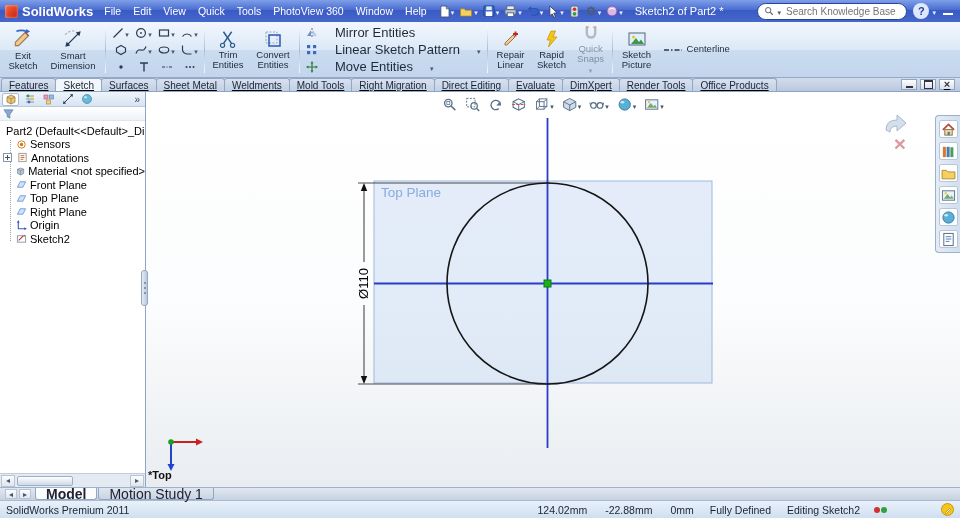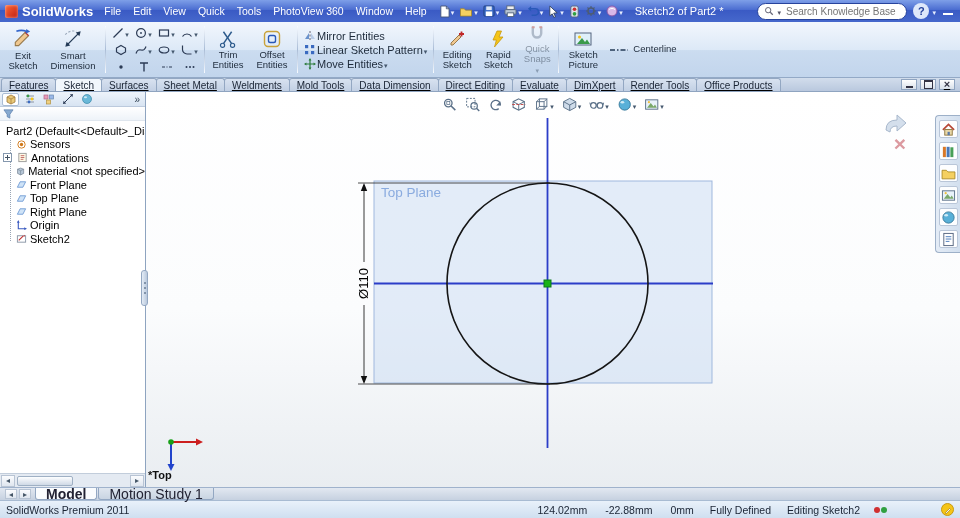--- a/index.html
+++ b/index.html
@@ -25,21 +25,21 @@
 .tb-min::after{content:"";position:absolute;left:2px;right:2px;bottom:3px;border-bottom:2px solid #fff;}
 
 .ribbon{height:56px;background:linear-gradient(180deg,#f2f7fd 0%,#dde9f7 50%,#cbdcf0 52%,#c2d5ec 100%);border-bottom:1px solid #93a9c6;display:flex;align-items:stretch;padding:1px 3px;position:relative;}
 .rb{display:flex;flex-direction:column;align-items:center;justify-content:center;text-align:center;font-size:9.5px;color:#1d2a3a;padding:1px 4px;line-height:1.1;}
 .rb .lbl{margin-top:1px;}
 .rb-h{flex-direction:row;gap:4px;}
 .sep{width:1px;background:linear-gradient(#f8fbff,#a9bcd6,#f8fbff);margin:3px 2px;}
 .tool-grid{display:grid;grid-template-columns:repeat(4,23px);grid-auto-rows:17px;align-content:center;margin:0 1px;}
 .tg{display:flex;align-items:center;justify-content:center;gap:1px;}
 .stack{display:flex;flex-direction:column;justify-content:center;gap:2px;padding:0 4px;}
-.srow{display:flex;align-items:center;gap:1px;font-size:11px;color:#1d2a3a;white-space:nowrap;}
+.srow{display:flex;align-items:center;gap:17px;font-size:13px;color:#1d2a3a;white-space:nowrap;}
 .grayed{opacity:.45;}
 .ds-logo{position:absolute;right:12px;top:2px;font-size:42px;font-style:italic;font-weight:bold;color:rgba(140,172,216,.5);letter-spacing:-3px;}
 
 .cmdbar{height:14px;background:linear-gradient(#d2ddec,#b9c8de);display:flex;align-items:stretch;padding:0 1px;border-bottom:1px solid #8fa4c0;text-decoration:underline;}
 .ctab{display:flex;align-items:center;padding:0 7px;font-size:10px;color:#1a2434;border:1px solid #93a7c2;border-bottom:none;border-radius:3px 3px 0 0;background:linear-gradient(#d8e2f0,#c2d0e4);margin-right:-1px;white-space:nowrap;}
 .ctab.active{background:#f2f7fc;z-index:2;}
 .winbtns{margin-left:auto;display:flex;align-items:center;gap:3px;padding:0 4px;}
 .wbtn{width:16px;height:11px;border:1px solid #8fa4c0;background:linear-gradient(#fefefe,#d8e0ea);display:flex;align-items:center;justify-content:center;color:#334;}
 .wbtn.min::after{content:"";width:7px;border-bottom:2px solid #334;margin-top:5px;}
 .wbtn.rest::after{content:"";width:7px;height:6px;border:1px solid #334;border-top-width:2px;}
@@ -287,24 +287,24 @@
     <svg width="20" height="20" viewBox="0 0 22 22">
         <line x1="6" y1="3" x2="15" y2="16" stroke="#2c5a8c" stroke-width="1.6"></line>
         <line x1="15" y1="3" x2="6" y2="16" stroke="#2c5a8c" stroke-width="1.6"></line>
         <circle cx="5" cy="18" r="2.3" fill="none" stroke="#2c5a8c" stroke-width="1.3"></circle>
         <circle cx="16" cy="18" r="2.3" fill="none" stroke="#2c5a8c" stroke-width="1.3"></circle>
       </svg>
     <span class="lbl" style="width:34px;">Trim Entities</span>
   </div>
   <div class="rb">
     <svg width="20" height="20" viewBox="0 0 20 20">
-        <rect x="2.5" y="2.5" width="15" height="15" rx="3.5" fill="none" stroke="#c9a23a" stroke-width="1.4"></rect>
-        <rect x="6.5" y="6.5" width="7" height="7" rx="1.8" fill="none" stroke="#2858b8" stroke-width="1.4"></rect>
-      </svg>
-    <span class="lbl" style="width:38px;">Offset Entities</span>
+        <rect x="3" y="3" width="11" height="11" fill="none" stroke="#9aa8ba" stroke-dasharray="2 1.5"></rect>
+        <rect x="6" y="6" width="11" height="11" fill="none" stroke="#2858b8" stroke-width="1.5"></rect>
+      </svg>
+    <span class="lbl" style="width:40px;">Convert Entities</span>
   </div>
   <div class="sep"></div>
   <div class="stack">
     <span class="srow">
       <svg width="12" height="12" viewBox="0 0 12 12">
           <line x1="6" y1="1" x2="6" y2="11" stroke="#667" stroke-dasharray="2 1.5"></line>
           <path d="M1 9 L5 3 L5 9 Z" fill="#6a92cc"></path>
           <path d="M11 9 L7 3 L7 9 Z" fill="#b8cce8"></path>
         </svg>
       <span>Mirror Entities</span>
@@ -329,21 +329,21 @@
       <span>Move Entities</span>
       <i class="dd"></i>
     </span>
   </div>
   <div class="sep"></div>
   <div class="rb">
     <svg width="20" height="20" viewBox="0 0 20 20">
         <path d="M4 14 L12 6 L14 8 L6 16 L4 16 Z" fill="#f0c890" stroke="#997b4d"></path>
         <path d="M14.5 2.5 v5 M12 5 h5" stroke="#c02828" stroke-width="1.8"></path>
       </svg>
-    <span class="lbl" style="width:34px;">Editing Sketch</span>
+    <span class="lbl" style="width:34px;">Repair Linear</span>
   </div>
   <div class="rb">
     <svg width="20" height="20" viewBox="0 0 20 20">
         <path d="M9 2 L5 11 h3.4 L6.5 18 L15 8 h-4 L13.5 2 Z" fill="#f5c518" stroke="#c79810" stroke-width="0.8"></path>
       </svg>
     <span class="lbl" style="width:32px;">Rapid Sketch</span>
   </div>
   <div class="rb grayed">
     <svg width="20" height="20" viewBox="0 0 20 20">
         <path d="M5.5 3 v7 a4.5 4.5 0 0 0 9 0 V3" fill="none" stroke="#6a7a90" stroke-width="2.6"></path>
@@ -369,21 +369,21 @@
   </div>
 </div>
 
 <div class="cmdbar">
   <span class="ctab">Features</span>
   <span class="ctab active">Sketch</span>
   <span class="ctab">Surfaces</span>
   <span class="ctab">Sheet Metal</span>
   <span class="ctab">Weldments</span>
   <span class="ctab">Mold Tools</span>
-  <span class="ctab">Data Dimension</span>
+  <span class="ctab">Right Migration</span>
   <span class="ctab">Direct Editing</span>
   <span class="ctab">Evaluate</span>
   <span class="ctab">DimXpert</span>
   <span class="ctab">Render Tools</span>
   <span class="ctab">Office Products</span>
   <span class="winbtns">
     <span class="wbtn min"></span>
     <span class="wbtn rest"></span>
     <span class="wbtn close"></span>
   </span>

